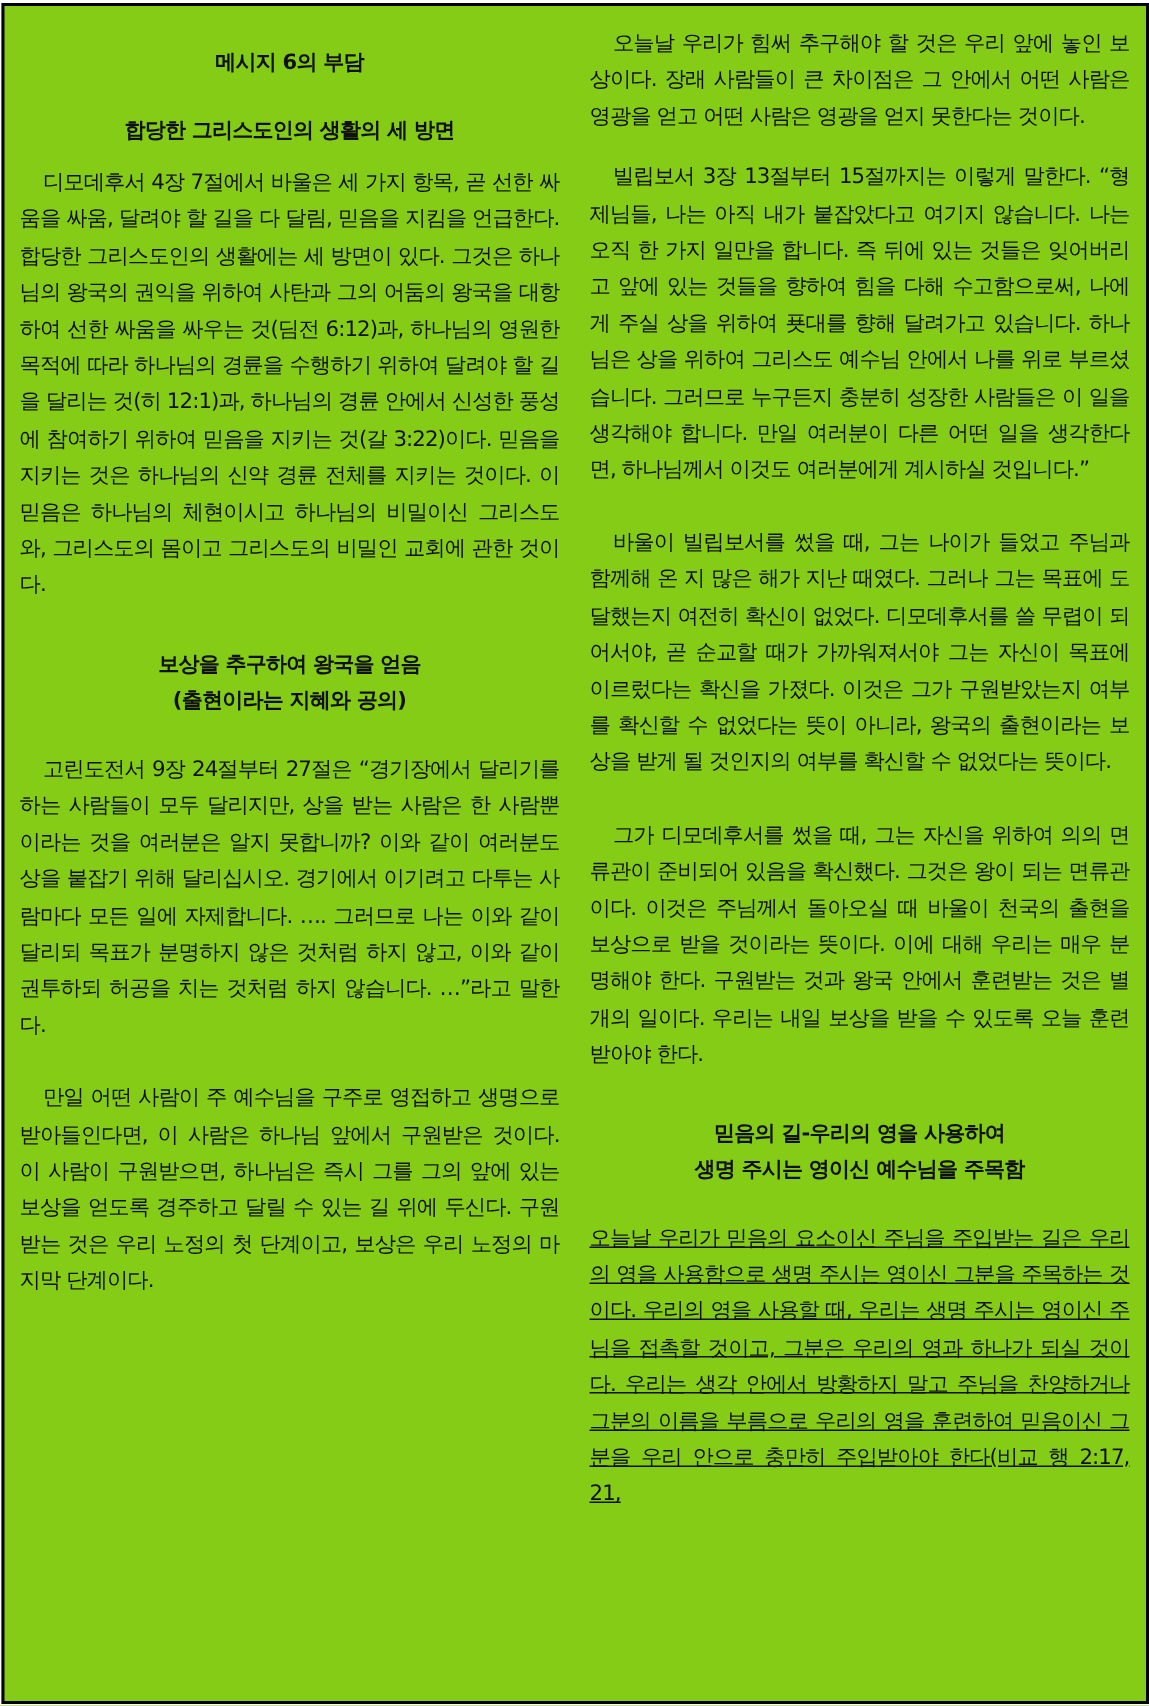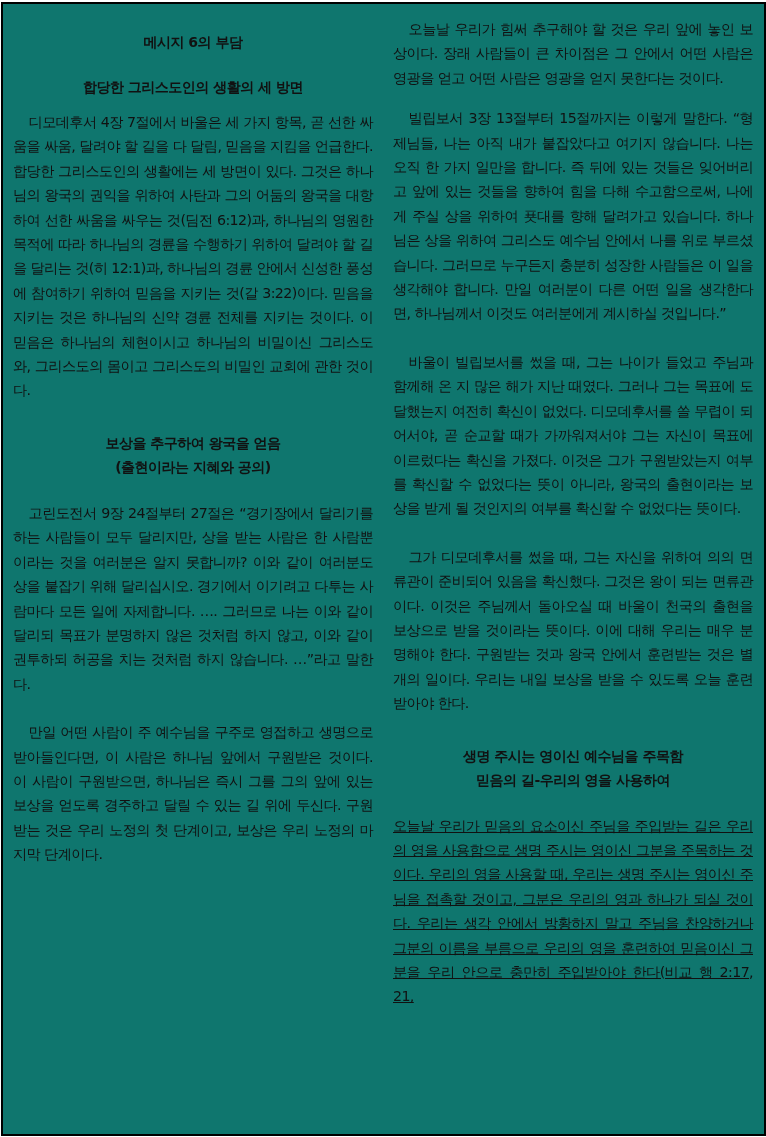--- a/index.html
+++ b/index.html
@@ -5,21 +5,21 @@
   html, body { margin: 0; padding: 0; }
   body {
     width: 766px; height: 1137px; overflow: hidden;
     background: #ffffff;
     font-family: "DejaVu Sans", "Liberation Sans", sans-serif;
   }
   .page {
     position: absolute; left: 1px; top: 2px;
     width: 761px; height: 1130px;
     border: 2px solid #000;
-    background: #0f766e;
+    background: #84cc16;
     color: #111;
   }
   .col {
     position: absolute; top: 0;
     box-sizing: border-box;
   }
   .col-left { left: 10px; width: 360px; }
   .col-right { left: 390px; width: 360px; }
   .heading {
     text-align: center;
@@ -67,19 +67,19 @@
     <div style="height:13px"></div>
     <p class="para">오늘날 우리가 힘써 추구해야 할 것은 우리 앞에 놓인 보상이다. 장래 사람들이 큰 차이점은 그 안에서 어떤 사람은 영광을 얻고 어떤 사람은 영광을 얻지 못한다는 것이다.</p>
     <div style="height:16px"></div>
     <p class="para">빌립보서 3장 13절부터 15절까지는 이렇게 말한다. “형제님들, 나는 아직 내가 붙잡았다고 여기지 않습니다. 나는 오직 한 가지 일만을 합니다. 즉 뒤에 있는 것들은 잊어버리고 앞에 있는 것들을 향하여 힘을 다해 수고함으로써, 나에게 주실 상을 위하여 푯대를 향해 달려가고 있습니다. 하나님은 상을 위하여 그리스도 예수님 안에서 나를 위로 부르셨습니다. 그러므로 누구든지 충분히 성장한 사람들은 이 일을 생각해야 합니다. 만일 여러분이 다른 어떤 일을 생각한다면, 하나님께서 이것도 여러분에게 계시하실 것입니다.”</p>
     <div style="height:24px"></div>
     <p class="para">바울이 빌립보서를 썼을 때, 그는 나이가 들었고 주님과 함께해 온 지 많은 해가 지난 때였다. 그러나 그는 목표에 도달했는지 여전히 확신이 없었다. 디모데후서를 쓸 무렵이 되어서야, 곧 순교할 때가 가까워져서야 그는 자신이 목표에 이르렀다는 확신을 가졌다. 이것은 그가 구원받았는지 여부를 확신할 수 없었다는 뜻이 아니라, 왕국의 출현이라는 보상을 받게 될 것인지의 여부를 확신할 수 없었다는 뜻이다.</p>
     <div style="height:24px"></div>
     <p class="para">그가 디모데후서를 썼을 때, 그는 자신을 위하여 의의 면류관이 준비되어 있음을 확신했다. 그것은 왕이 되는 면류관이다. 이것은 주님께서 돌아오실 때 바울이 천국의 출현을 보상으로 받을 것이라는 뜻이다. 이에 대해 우리는 매우 분명해야 한다. 구원받는 것과 왕국 안에서 훈련받는 것은 별개의 일이다. 우리는 내일 보상을 받을 수 있도록 오늘 훈련 받아야 한다.</p>
 
     <div style="height:28px"></div>
+    <h2 class="heading">믿음의 길-우리의 영을 사용하여</h2>
     <h2 class="heading">생명 주시는 영이신 예수님을 주목함</h2>
-    <h2 class="heading">믿음의 길-우리의 영을 사용하여</h2>
     <div style="height:22px"></div>
     <p class="para noindent">오늘날 우리가 믿음의 요소이신 주님을 주입받는 길은 우리의 영을 사용함으로 생명 주시는 영이신 그분을 주목하는 것이다. 우리의 영을 사용할 때, 우리는 생명 주시는 영이신 주님을 접촉할 것이고, 그분은 우리의 영과 하나가 되실 것이다. 우리는 생각 안에서 방황하지 말고 주님을 찬양하거나 그분의 이름을 부름으로 우리의 영을 훈련하여 믿음이신 그분을 우리 안으로 충만히 주입받아야 한다(비교 행 2:17, 21,</p>
   </div>
 
 </div>
 
 </body></html>

